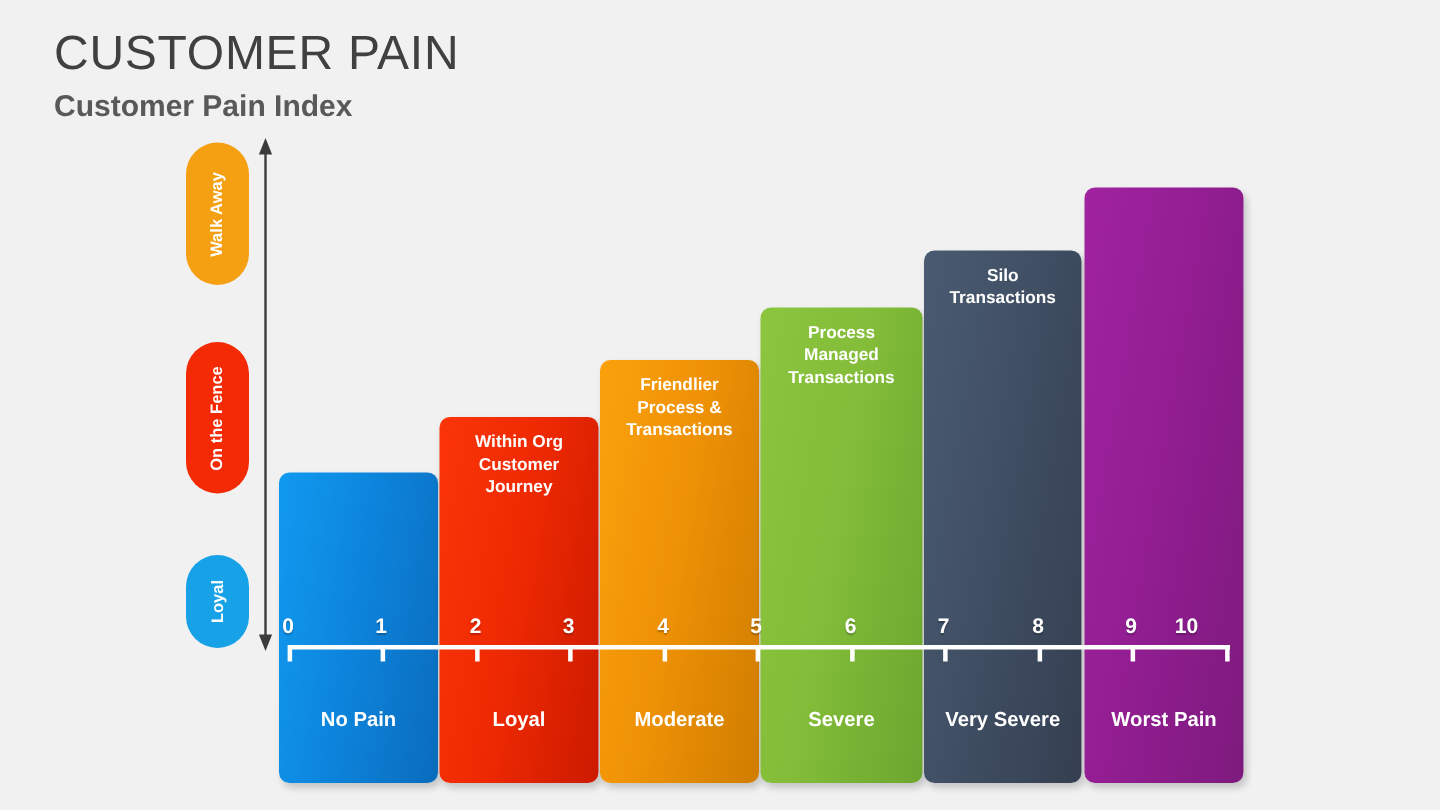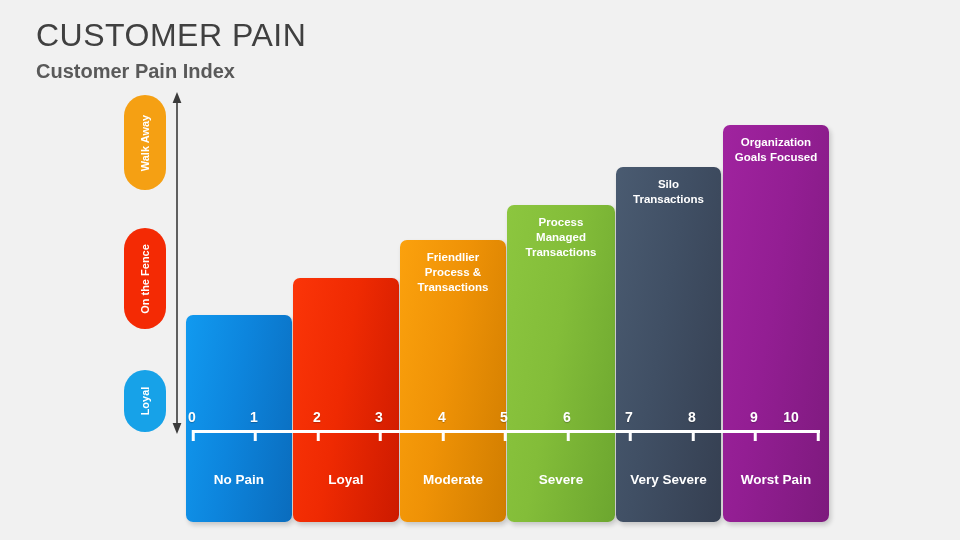--- a/index.html
+++ b/index.html
@@ -96,40 +96,40 @@
   </div>
   <div class="pill loyal">
     <span>Loyal</span>
   </div>
 
   <div class="bar" style="left:186px; width:106px; height:207px; background:linear-gradient(100deg,#119af0 0%,#0d85dd 45%,#0a6cbd 100%);">
     <div class="bar-foot">No Pain</div>
   </div>
 
   <div class="bar" style="left:293px; width:106px; height:244px; background:linear-gradient(100deg,#fb3508 0%,#ef2a02 45%,#cc1a00 100%);">
+    <div class="bar-head">Within Org Customer Journey</div>
     <div class="bar-foot">Loyal</div>
   </div>
 
   <div class="bar" style="left:400px; width:106px; height:282px; background:linear-gradient(100deg,#fba10d 0%,#ef9206 45%,#d07d00 100%);">
     <div class="bar-head">Friendlier Process &amp; Transactions</div>
     <div class="bar-foot">Moderate</div>
   </div>
 
   <div class="bar" style="left:507px; width:108px; height:317px; background:linear-gradient(100deg,#8cc63f 0%,#83bd39 45%,#6ca62f 100%);">
     <div class="bar-head">Process Managed Transactions</div>
     <div class="bar-foot">Severe</div>
   </div>
 
   <div class="bar" style="left:616px; width:105px; height:355px; background:linear-gradient(100deg,#4a5b71 0%,#404f64 45%,#353f51 100%);">
     <div class="bar-head">Silo Transactions</div>
     <div class="bar-foot">Very Severe</div>
   </div>
 
   <div class="bar" style="left:723px; width:106px; height:397px; background:linear-gradient(100deg,#a0239f 0%,#931e93 45%,#7d1a7d 100%);">
-    <div class="bar-head">Organization Goals Focused</div>
     <div class="bar-foot">Worst Pain</div>
   </div>
 
   <div class="numrow">
     <div class="num" style="left:6px">0</div>
     <div class="num" style="left:68px">1</div>
     <div class="num" style="left:131px">2</div>
     <div class="num" style="left:193px">3</div>
     <div class="num" style="left:256px">4</div>
     <div class="num" style="left:318px">5</div>

